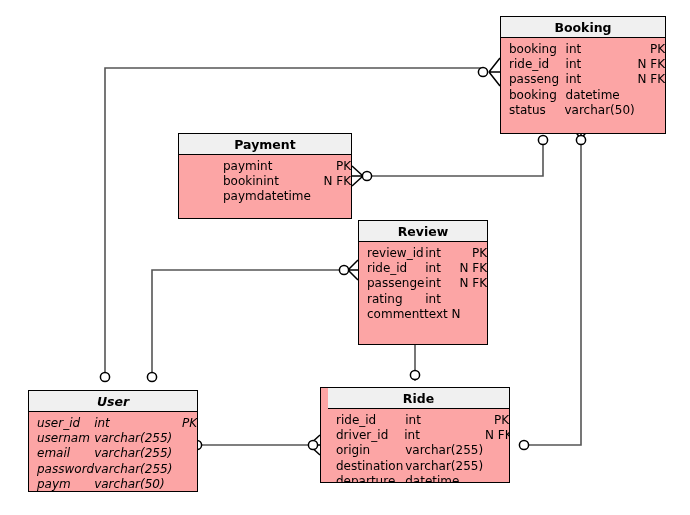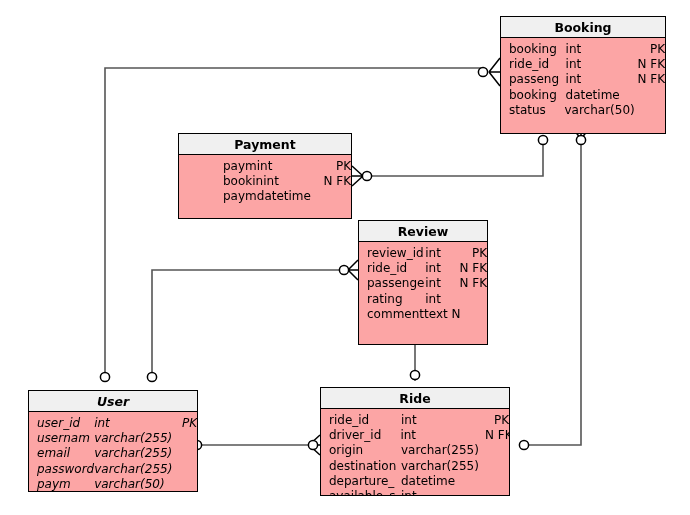--- a/index.html
+++ b/index.html
@@ -245,21 +245,21 @@
         <span class="attr-key"></span>
       </div>
       <div class="attr-row">
         <span class="attr-name">comment</span>
         <span class="attr-type">text N</span>
         <span class="attr-key"></span>
       </div>
     </div>
   </div>
 
-  <div class="entity e-ride" style="left:320px; top:387px; width:190px; height:109px;">
+  <div class="entity e-ride" style="left:320px; top:387px; width:190px; height:96px;padding-left:7px;">
     <div class="entity-header">Ride</div>
     <div class="entity-body">
       <div class="attr-row">
         <span class="attr-name">ride_id</span>
         <span class="attr-type">int</span>
         <span class="attr-key">PK</span>
       </div>
       <div class="attr-row">
         <span class="attr-name">driver_id</span>
         <span class="attr-type">int</span>

